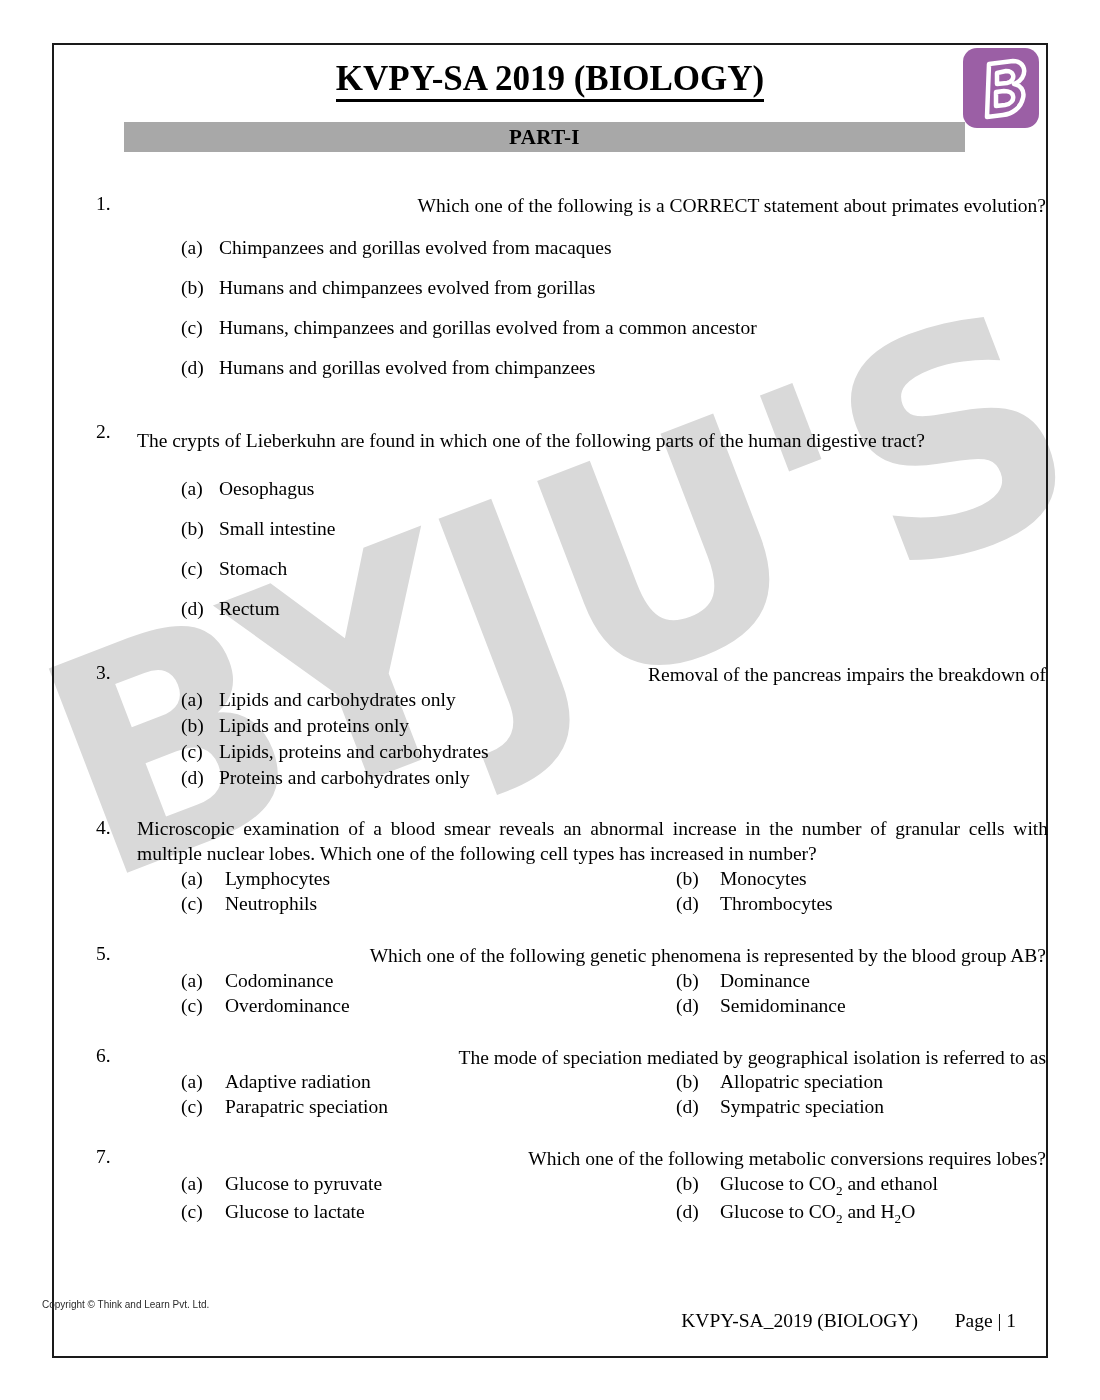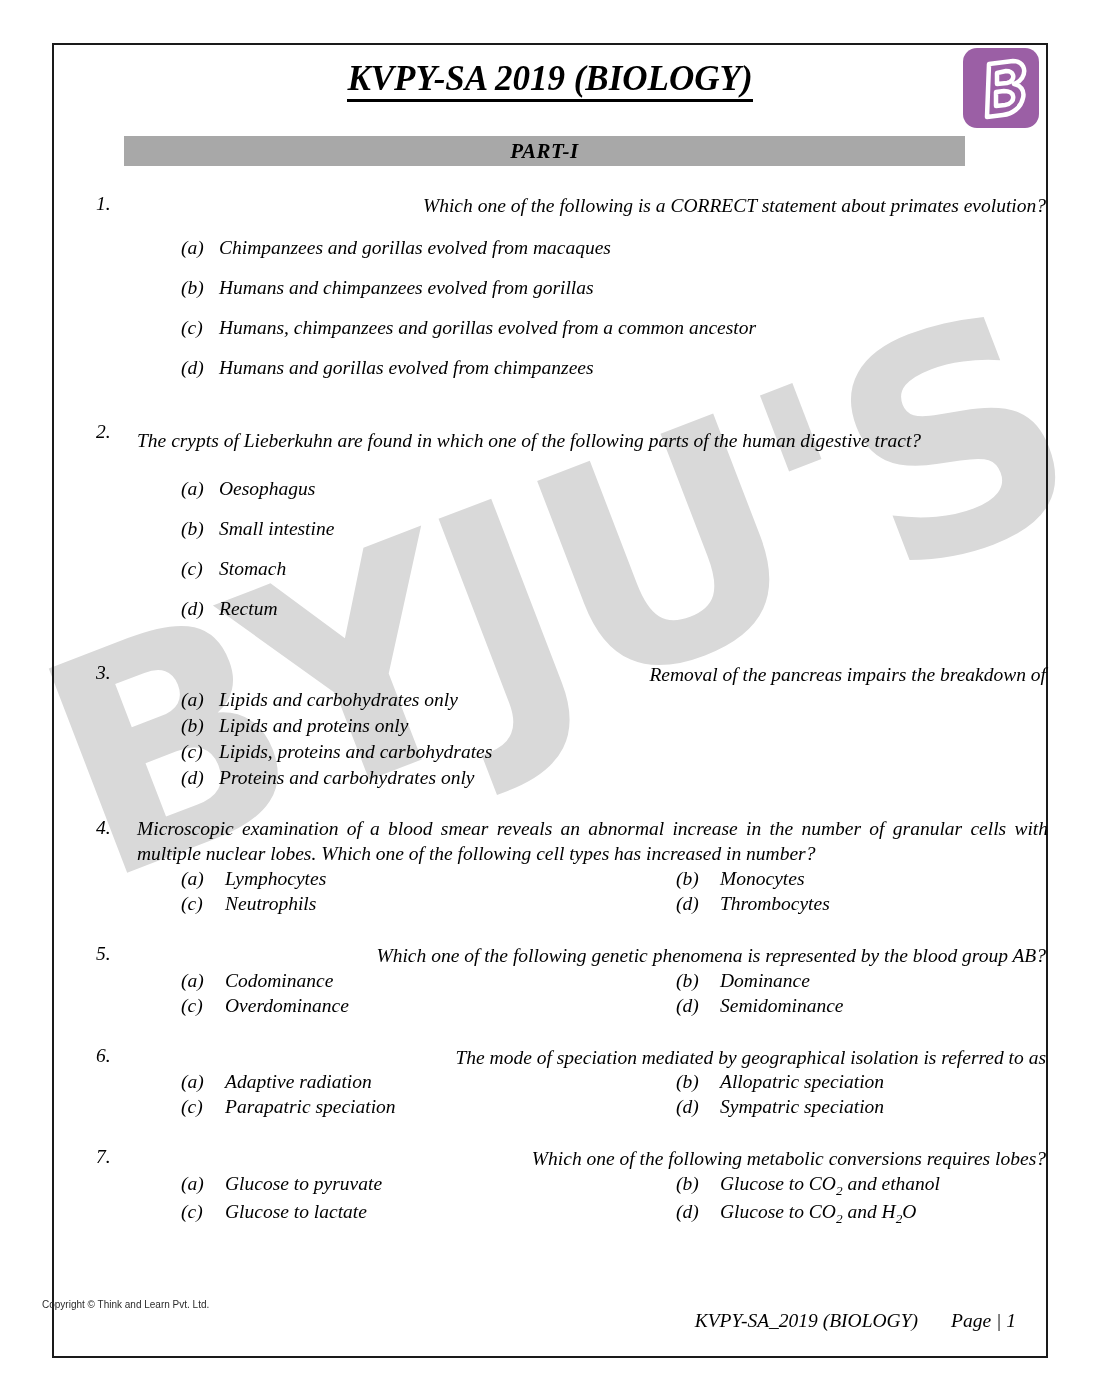--- a/index.html
+++ b/index.html
@@ -55,21 +55,20 @@
     z-index: 1;
   }
   .content {
     position: absolute;
     left: 52px;
     top: 43px;
     width: 924px;
     height: 1315px;
     box-sizing: border-box;
     z-index: 2;
-    font-style: italic;
   }
   
   .title {
     position: absolute;
     left: 0;
     top: 16px;
     width: 996px;
     text-align: center;
     font-size: 35px;
     font-weight: bold;
@@ -86,21 +85,21 @@
     width: 76px;
     height: 80px;
     background: #9b5fa5;
     border-radius: 14px;
     z-index: 3;
   }
   .logo svg { display:block; }
   .part-bar {
     position: absolute;
     left: 72px;
-    top: 93px;
+    top: 79px;
     width: 841px;
     height: 30px;
     background: #a8a8a8;
     text-align: center;
     font-size: 21px;
     font-weight: bold;
     line-height: 30px;
     letter-spacing: 0.5px;
   }
   

